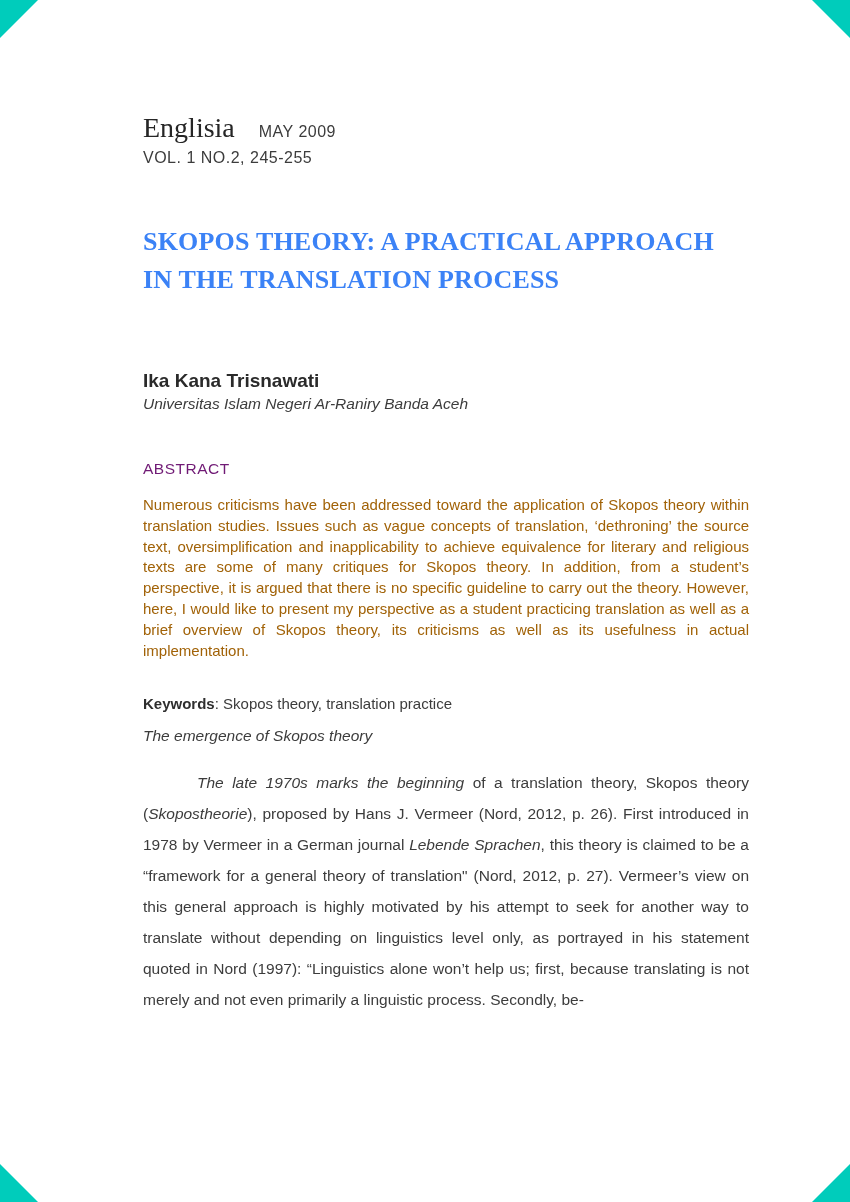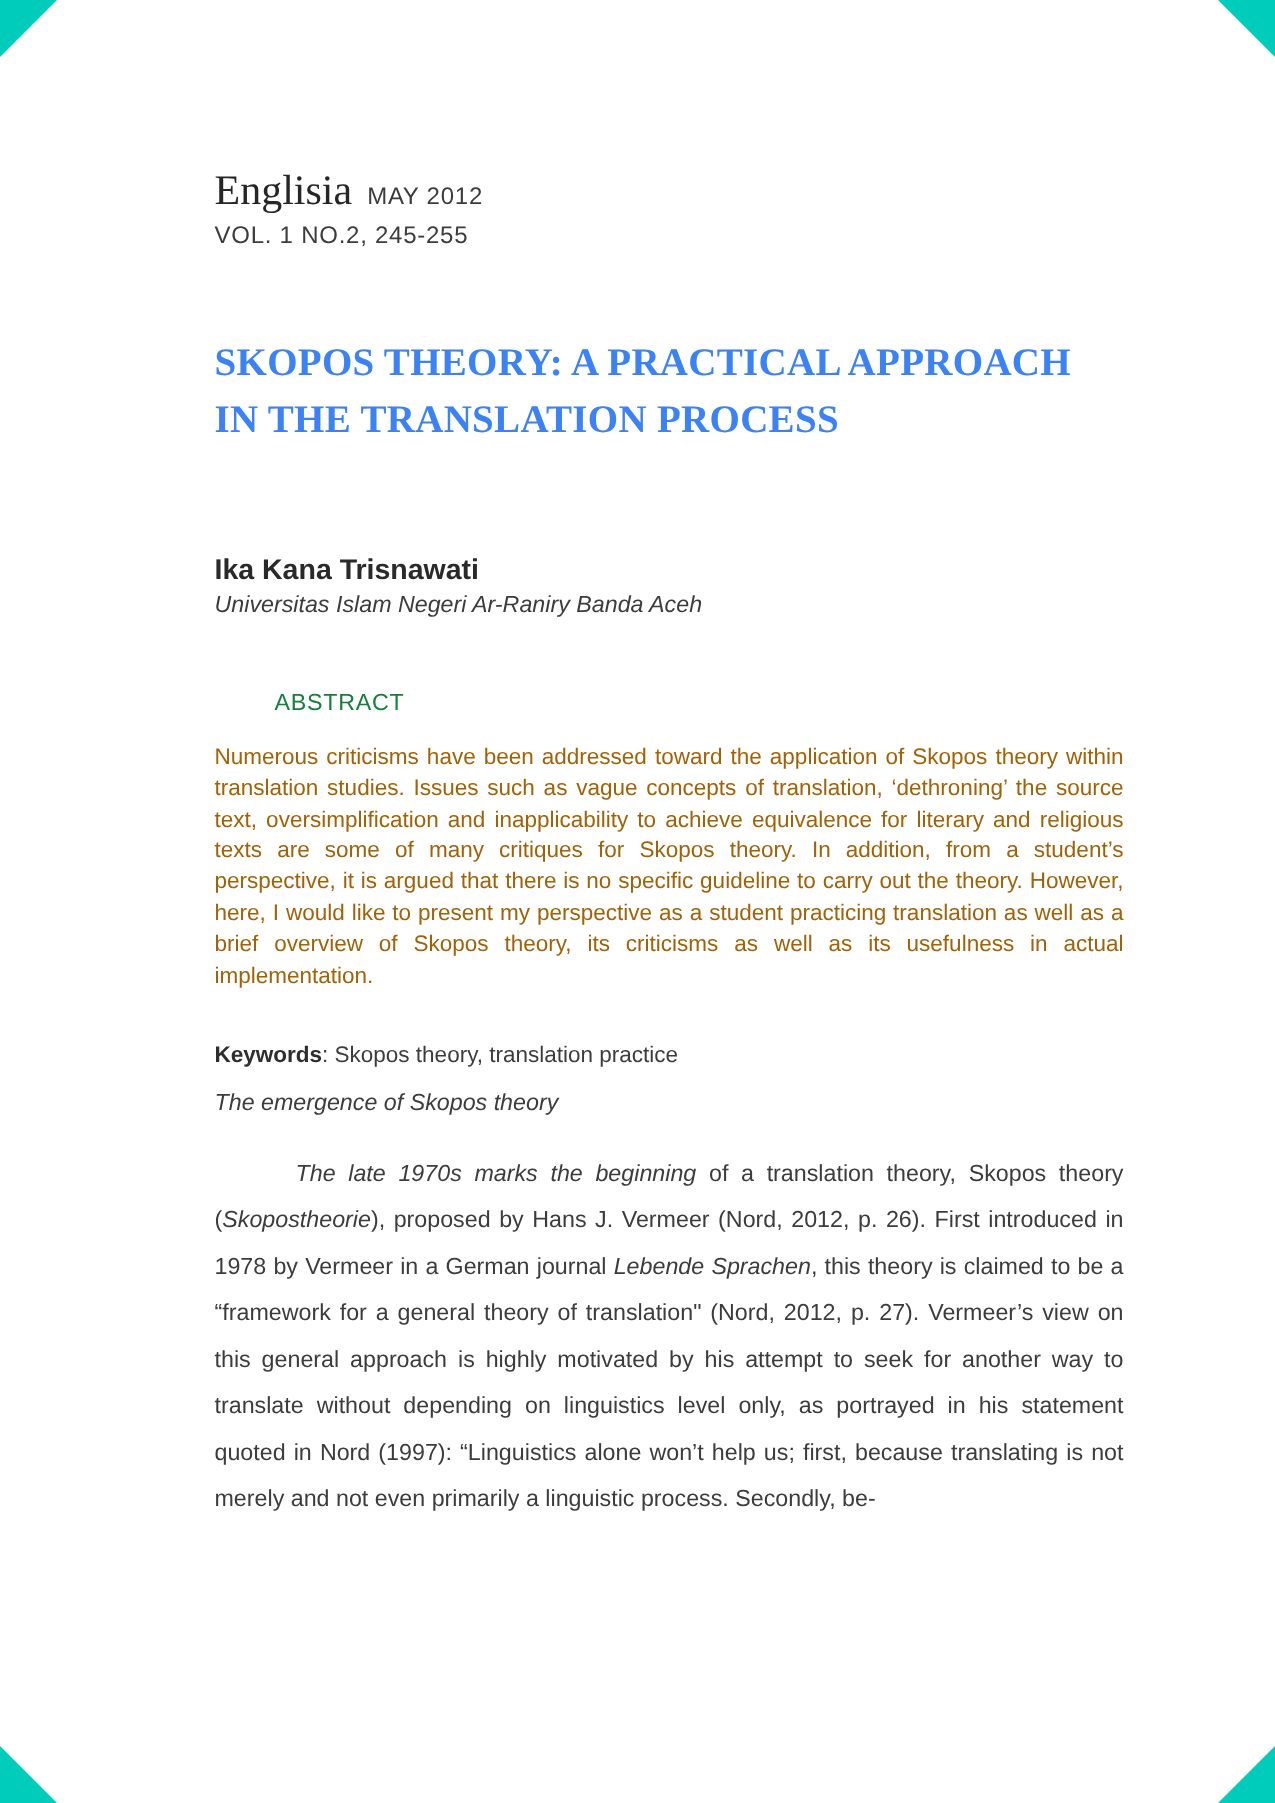--- a/index.html
+++ b/index.html
@@ -25,21 +25,21 @@
     position: absolute;
     width: 38px;
     height: 38px;
   }
   .corner.tl { top: 0; left: 0;  clip-path: polygon(0 0, 100% 0, 0 100%); }
   .corner.tr { top: 0; right: 0; clip-path: polygon(0 0, 100% 0, 100% 100%); }
   .corner.bl { bottom: 0; left: 0;  clip-path: polygon(0 0, 0 100%, 100% 100%); }
   .corner.br { bottom: 0; right: 0; clip-path: polygon(100% 0, 100% 100%, 0 100%); }
 
   
-  .journal-line { display: flex; align-items: baseline; gap: 10px; }
+  .journal-line { display: flex; align-items: baseline; gap: 24px; }
   .journal-name {
     font-family: "Liberation Serif", serif;
     font-size: 28px;
     color: #262626;
     letter-spacing: 0px;
   }
   .journal-issue {
     font-size: 16px;
     color: #3c3c3c;
     letter-spacing: 0.5px;
@@ -75,24 +75,23 @@
     font-style: italic;
     color: #3c3c3c;
     line-height: 22px;
   }
 
   
   .abstract-heading {
     margin-top: 43px;
     font-size: 15.5px;
     font-weight: normal;
-    color: #15803d;
+    color: #701a75;
     letter-spacing: 0.5px;
     line-height: 21px;
-    margin-left: 40px;
   }
   .abstract-text {
     margin-top: 16px;
     font-size: 15px;
     line-height: 20.8px;
     text-align: justify;
     color: #a16207;
   }
   .keywords {
     margin-top: 34px;
@@ -135,21 +134,21 @@
   <div class="corner tl" style="background: rgb(0, 204, 187);"></div>
   <div class="corner tr" style="background: rgb(0, 204, 187);"></div>
   <div class="corner bl" style="background: rgb(0, 204, 187);"></div>
   <div class="corner br" style="background: rgb(0, 204, 187);"></div>
 
   <div class="content">
 
     <header>
       <div class="journal-line">
         <span class="journal-name">Englisia</span>
-        <span class="journal-issue">MAY 2012</span>
+        <span class="journal-issue">MAY 2009</span>
       </div>
       <div class="journal-volume">VOL. 1 NO.2, 245-255</div>
     </header>
 
     <h1 class="article-title">SKOPOS THEORY: A PRACTICAL APPROACH IN THE TRANSLATION PROCESS</h1>
 
     <div class="author-block">
       <div class="author-name">Ika Kana Trisnawati</div>
       <div class="affiliation">Universitas Islam Negeri Ar-Raniry Banda Aceh</div>
     </div>

